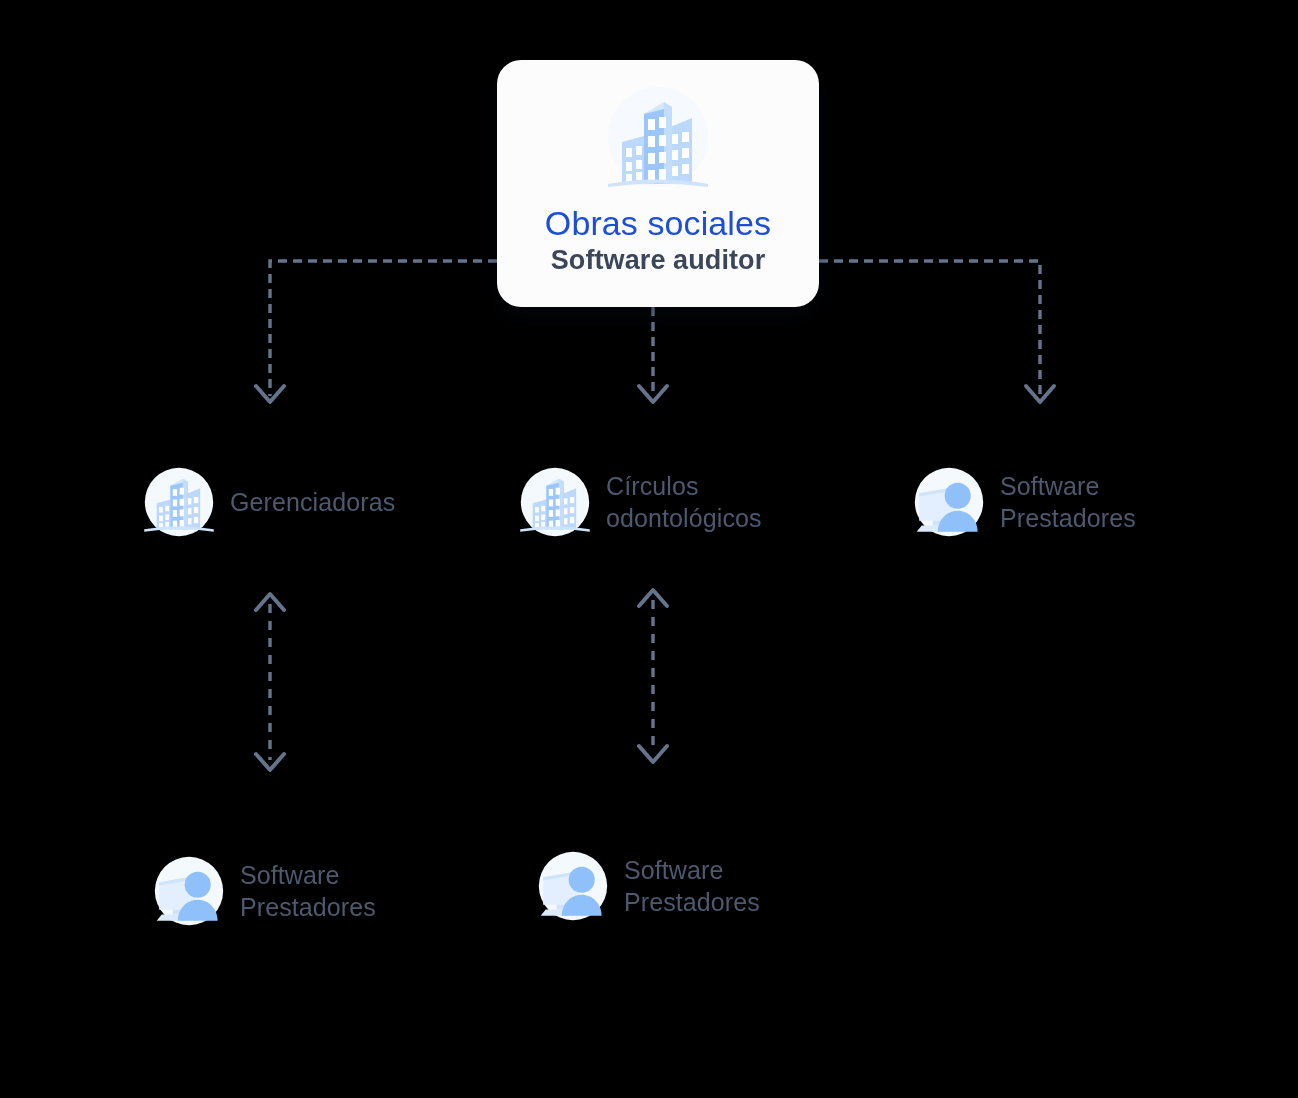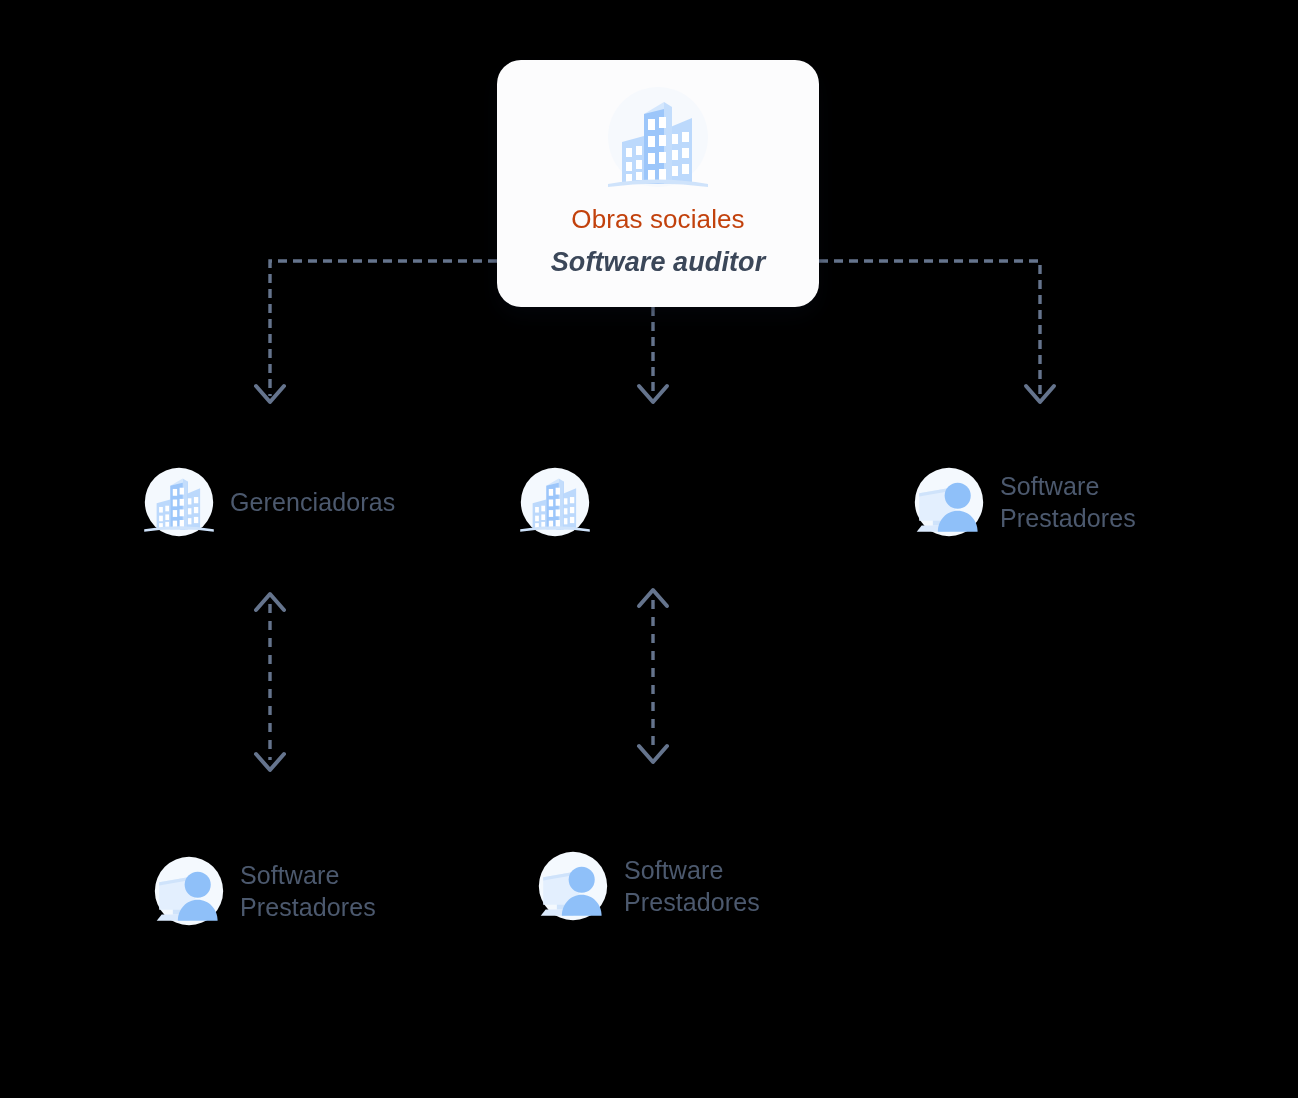--- a/index.html
+++ b/index.html
@@ -51,32 +51,31 @@
   }
   .root-card-iconwrap {
     width: 132px;
     height: 132px;
     position: relative;
     display: flex;
     align-items: center;
     justify-content: center;
   }
   .root-card-title {
-    font-size: 26px;
-    color: #c2410c;
+    font-size: 34px;
+    color: #1d4ed8;
     line-height: 1.05;
     letter-spacing: 0.1px;
   }
   .root-card-subtitle {
     font-size: 27px;
     font-weight: bold;
     color: #3b4759;
-    margin-top: 14px;
+    margin-top: 3px;
     letter-spacing: 0.1px;
-    font-style: italic;
   }
 
   
   .node {
     position: absolute;
     display: flex;
     align-items: center;
   }
   .node-icon {
     width: 82px;
@@ -240,20 +239,22 @@
         <rect x="67" y="43" width="7" height="11" fill="#ffffff"></rect>
         <rect x="56" y="62" width="7" height="11" fill="#ffffff"></rect>
         <rect x="67" y="61" width="7" height="11" fill="#ffffff"></rect>
         <rect x="56" y="79" width="7" height="11" fill="#ffffff"></rect>
         <rect x="67" y="78" width="7" height="11" fill="#ffffff"></rect>
         <rect x="56" y="96" width="7" height="11" fill="#ffffff"></rect>
         <rect x="67" y="95" width="7" height="11" fill="#ffffff"></rect>
         <path d="M10 110 Q66 100 122 110 L122 114 Q66 105 10 114 Z" fill="#cfe3fb"></path>
       </svg>
     </div>
+    <div class="node-label">Círculos
+odontológicos</div>
   </div>
 
   <div class="node node-software-right">
     <div class="node-icon">
       <svg width="82" height="82" viewBox="0 0 132 132">
         <circle cx="66" cy="66" r="55" fill="#f4f9fe"></circle>
 
         <path d="M40 92 L56 92 L56 104 L40 104 Z" fill="#cfe3fb"></path>
         <path d="M22 104 L74 104 L66 114 L14 114 Z" fill="#dbeafd"></path>
 

